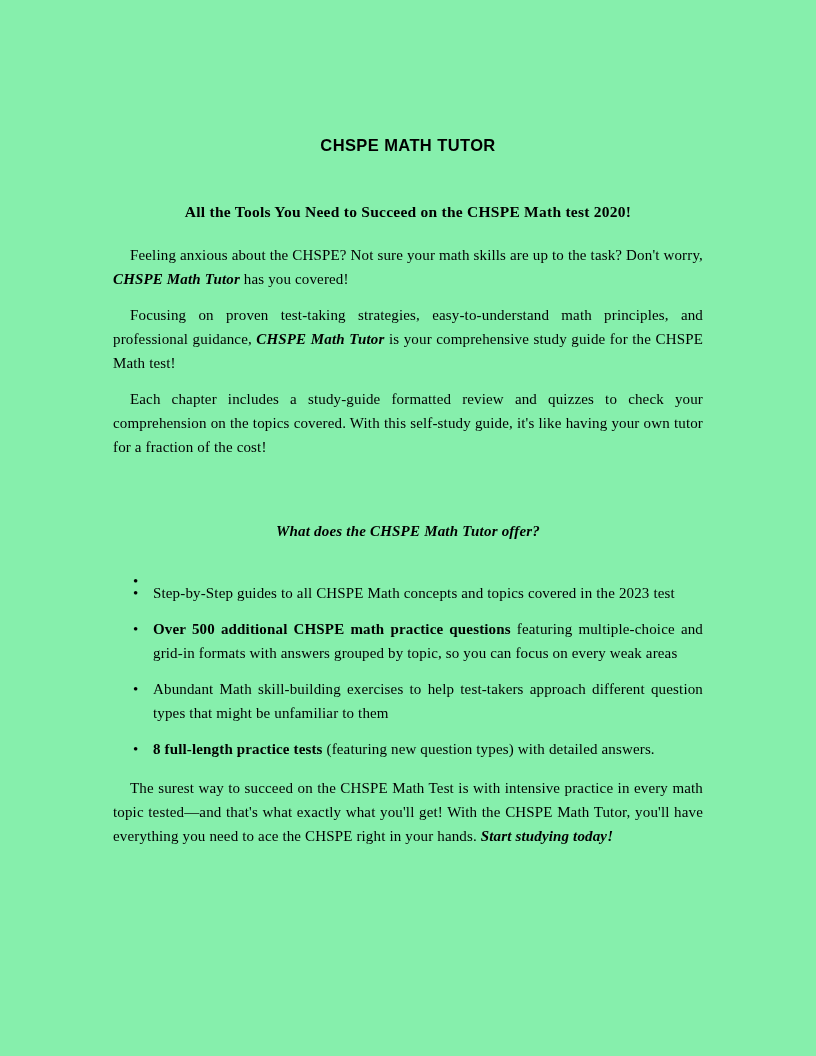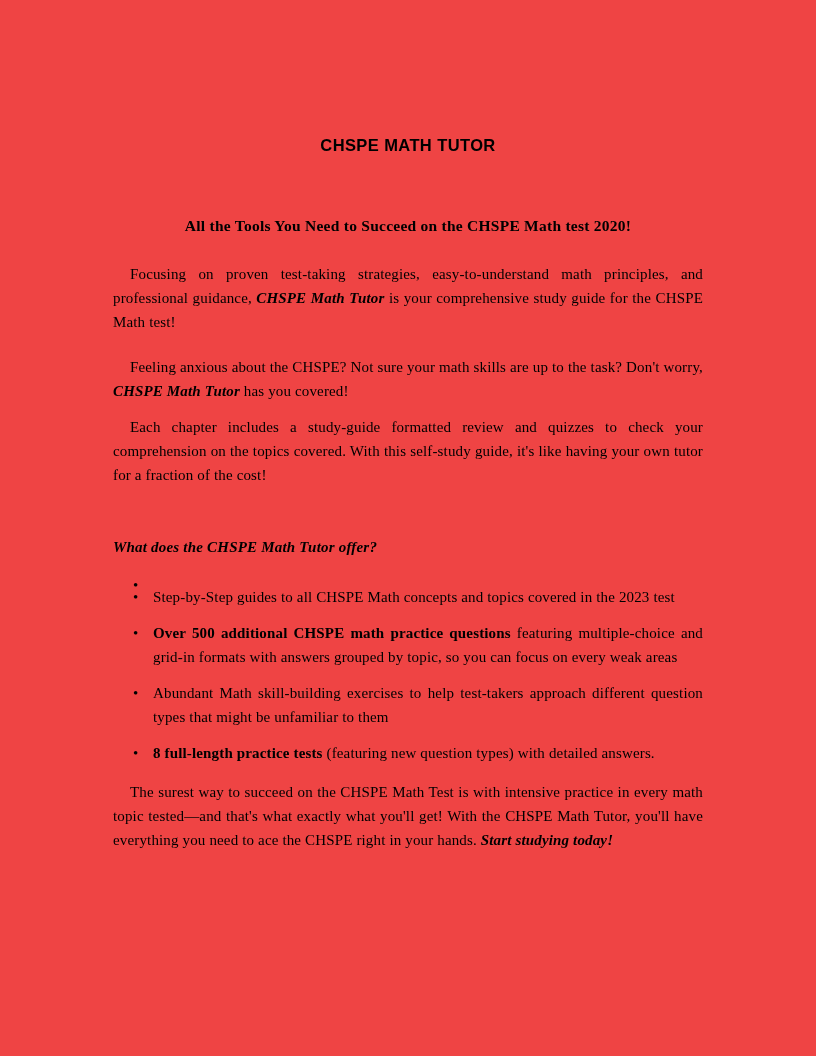--- a/index.html
+++ b/index.html
@@ -17,21 +17,21 @@
     color: #000000;
     -webkit-font-smoothing: antialiased;
   }
 
   .page {
     position: absolute;
     left: 0;
     top: 0;
     width: 816px;
     height: 1056px;
-    background: #ef4444;
+    background: #86efac;
   }
 
   .content {
     position: absolute;
     left: 113px;
     top: 0;
     width: 590px;
   }
 
   
@@ -45,21 +45,21 @@
     padding-top: 135px;
     line-height: 20px;
   }
 
   
   .doc-subtitle {
     font-family: "Liberation Serif", "DejaVu Serif", serif;
     font-weight: bold;
     font-size: 15.5px;
     text-align: center;
-    margin: 14px;
+    margin: 0;
     padding-top: 47px;
     line-height: 20px;
     letter-spacing: 0.25px;
   }
 
   
   .para {
     font-size: 15px;
     line-height: 24px;
     text-align: justify;
@@ -68,22 +68,22 @@
     padding-top: 12px;
     letter-spacing: 0.15px;
   }
   .para.first-body { padding-top: 21px; }
 
   
   .section-heading {
     font-size: 15px;
     font-weight: bold;
     font-style: italic;
-    text-align: left;
-    margin: 0;
+    text-align: center;
+    margin: 12px;
     padding-top: 49px;
     line-height: 22px;
     letter-spacing: 0.2px;
   }
 
   
   .bullet-list {
     list-style: none;
     margin: 0;
     padding: 0;
@@ -128,23 +128,23 @@
 <body>
 
 <div class="page">
   <div class="content">
 
     <h1 class="doc-title">CHSPE MATH TUTOR</h1>
 
     <h2 class="doc-subtitle">All the Tools You Need to Succeed on the CHSPE Math test 2020!</h2>
 
     <div>
+      <p class="para first-body"><span>Feeling anxious about the CHSPE? Not sure your math skills are up to the task? Don't worry, </span><span style="font-weight: bold; font-style: italic;">CHSPE Math Tutor</span><span> has you covered!</span></p>
+
       <p class="para"><span>Focusing on proven test-taking strategies, easy-to-understand math principles, and professional guidance, </span><span style="font-weight: bold; font-style: italic;">CHSPE Math Tutor</span><span> is your comprehensive study guide for the CHSPE Math test!</span></p>
-
-      <p class="para first-body"><span>Feeling anxious about the CHSPE? Not sure your math skills are up to the task? Don't worry, </span><span style="font-weight: bold; font-style: italic;">CHSPE Math Tutor</span><span> has you covered!</span></p>
 
       <p class="para"><span>Each chapter includes a study-guide formatted review and quizzes to check your comprehension on the topics covered. With this self-study guide, it's like having your own tutor for a fraction of the cost!</span></p>
     </div>
 
     <h3 class="section-heading">What does the CHSPE Math Tutor offer?</h3>
 
     <ul class="bullet-list">
       <li class="bullet-item">
         <span class="bullet-marker">•</span>
       </li>

